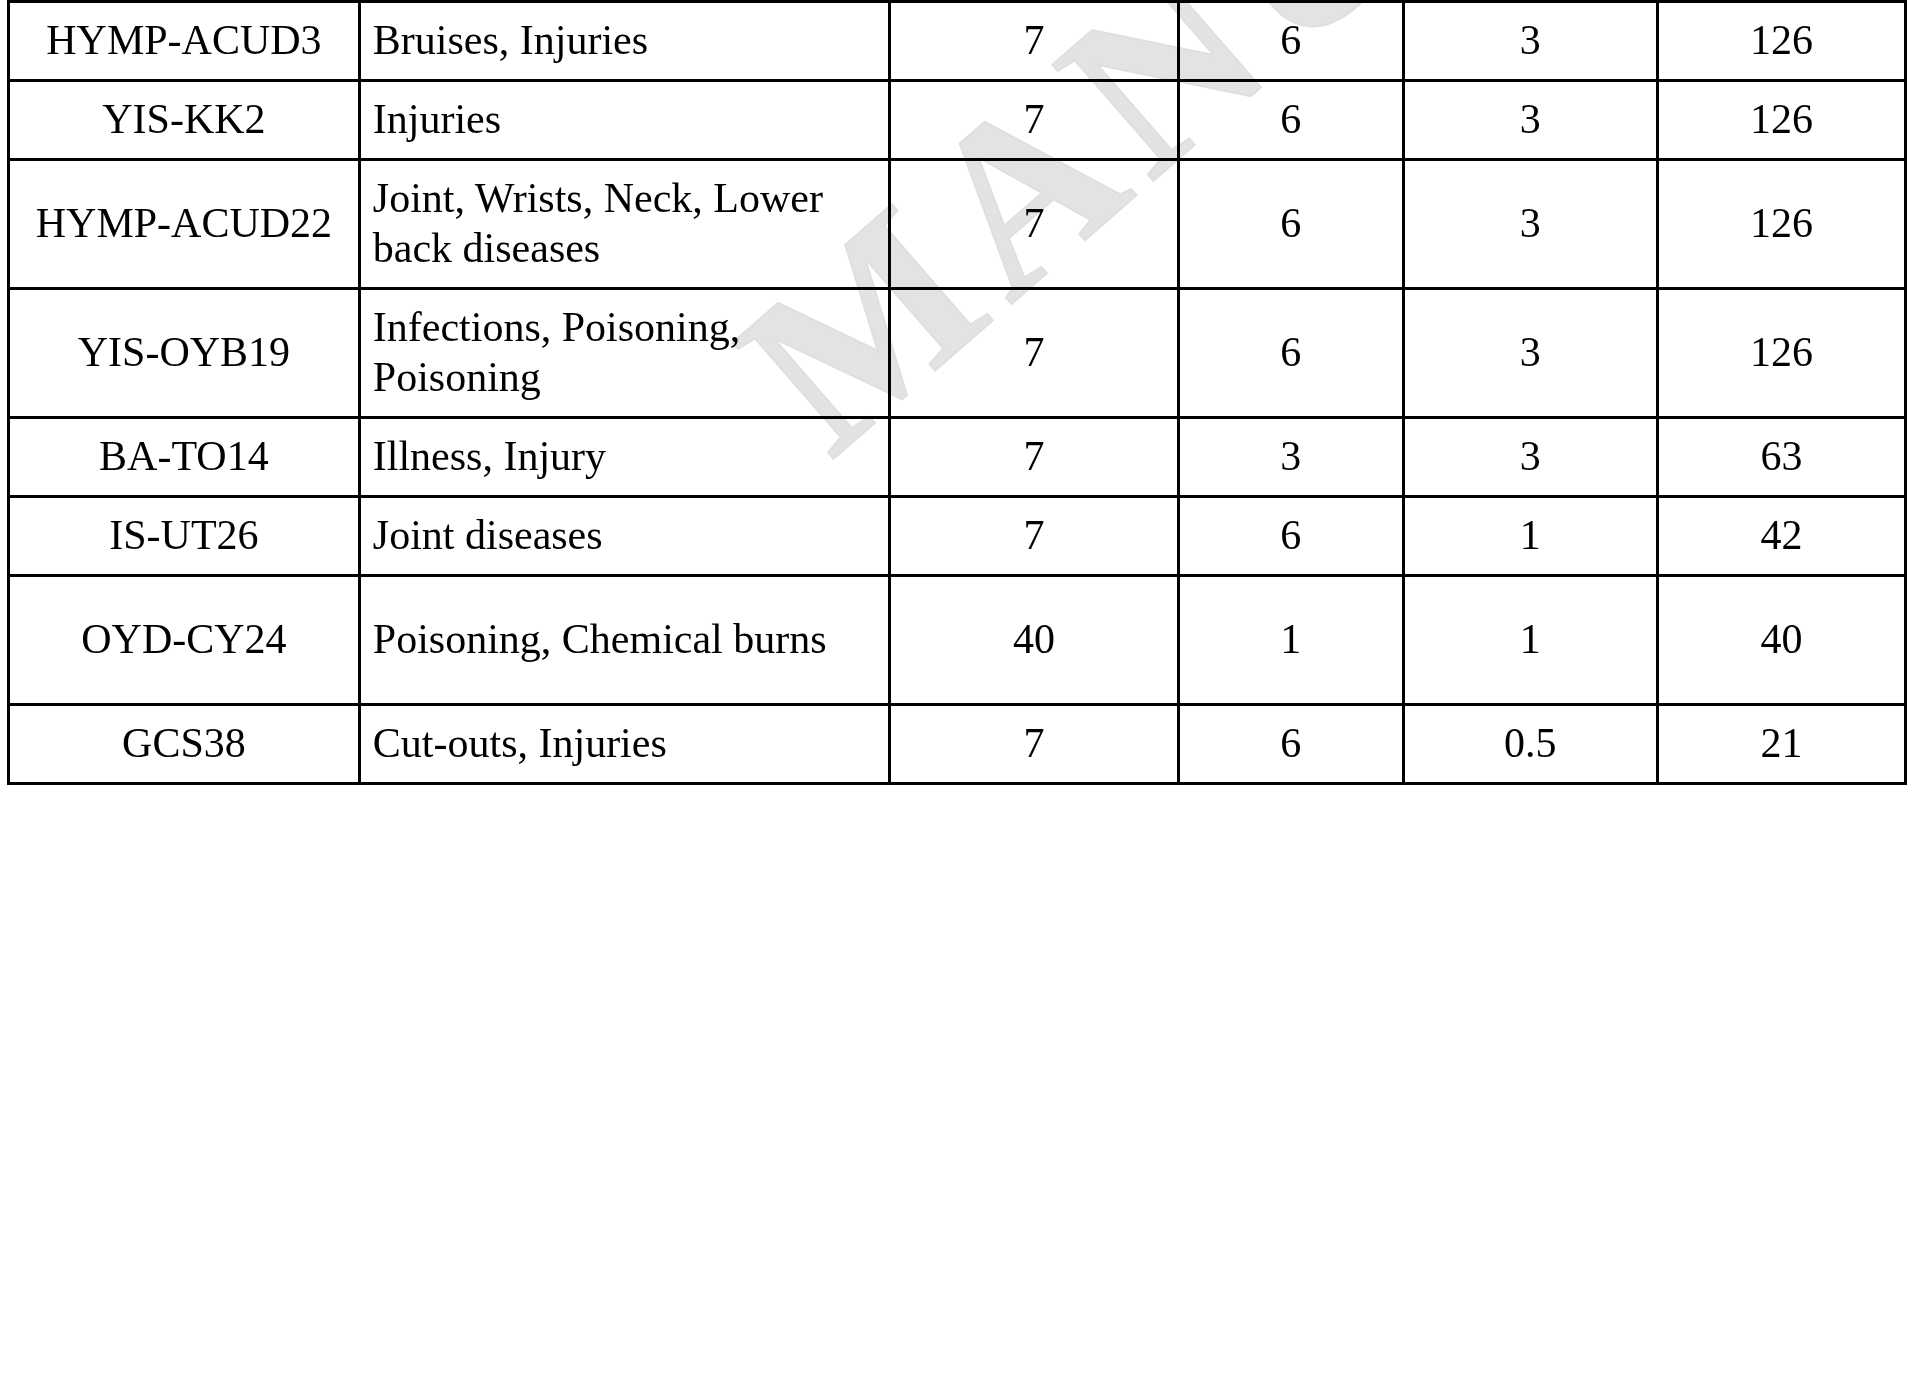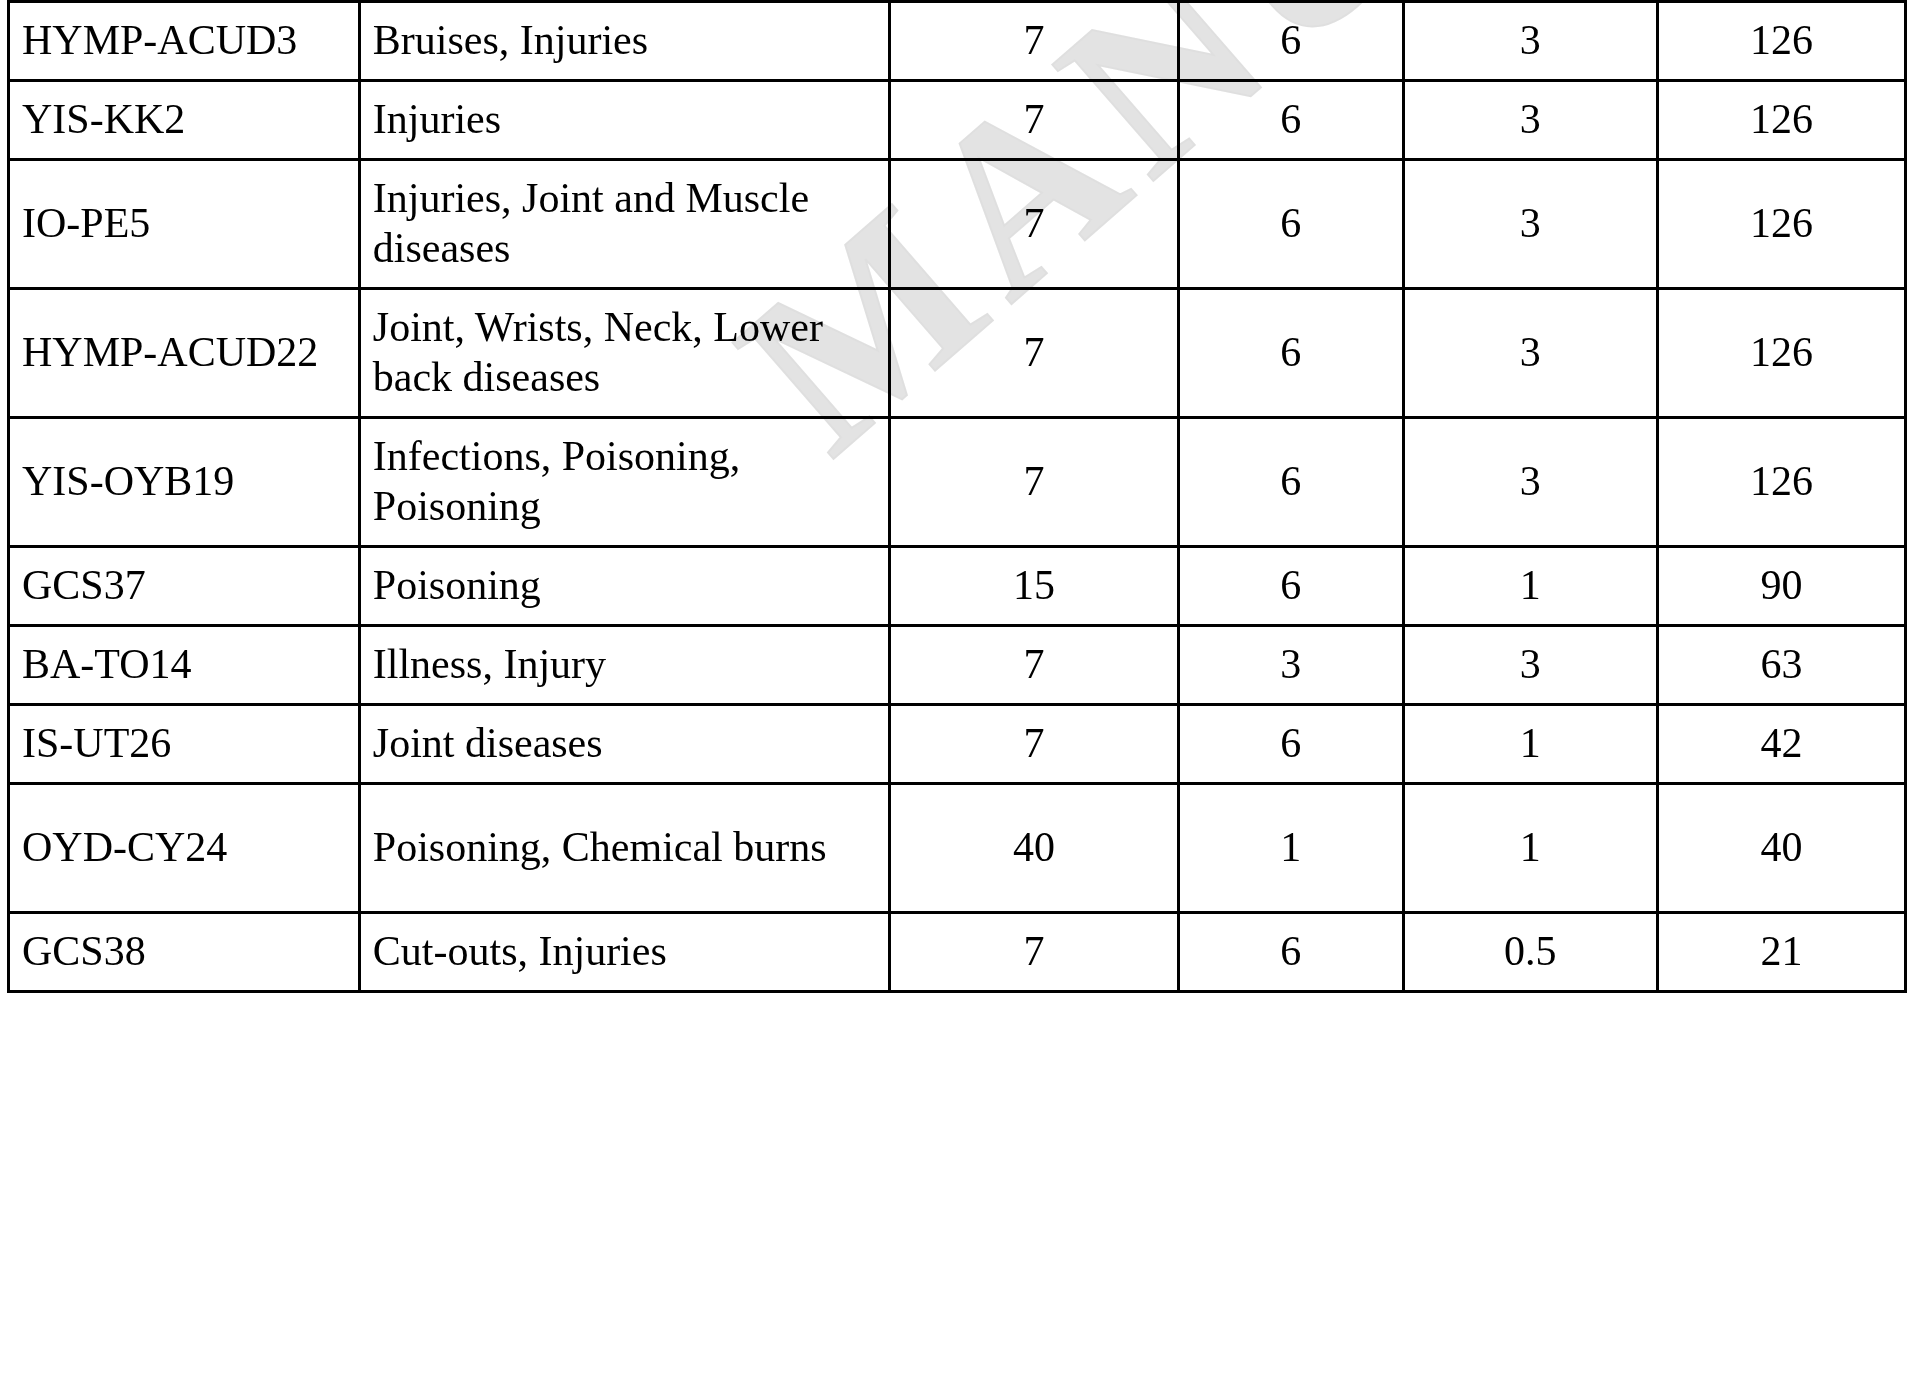--- a/index.html
+++ b/index.html
@@ -66,21 +66,21 @@
 
   table.risk-table td {
     border: 3px solid #000000;
     font-size: 42px;
     line-height: 1.20;
     padding: 8px 12px 10px 12px;
     vertical-align: middle;
     background: transparent;
   }
   td.cell-id {
-    text-align: left;
+    text-align: center;
     padding-left: 14px;
   }
   td.cell-desc {
     text-align: left;
     padding-left: 14px;
     padding-right: 6px;
   }
   td.cell-num {
     text-align: center;
     padding-left: 4px;
@@ -123,50 +123,34 @@
         </tr>
         <tr class="h-1">
           <td class="cell-id">YIS-KK2</td>
           <td class="cell-desc">Injuries</td>
           <td class="cell-num">7</td>
           <td class="cell-num">6</td>
           <td class="cell-num">3</td>
           <td class="cell-num">126</td>
         </tr>
         <tr class="h-2">
-          <td class="cell-id">IO-PE5</td>
-          <td class="cell-desc">Injuries, Joint and Muscle diseases</td>
-          <td class="cell-num">7</td>
-          <td class="cell-num">6</td>
-          <td class="cell-num">3</td>
-          <td class="cell-num">126</td>
-        </tr>
-        <tr class="h-2">
           <td class="cell-id">HYMP-ACUD22</td>
           <td class="cell-desc">Joint, Wrists, Neck, Lower back diseases</td>
           <td class="cell-num">7</td>
           <td class="cell-num">6</td>
           <td class="cell-num">3</td>
           <td class="cell-num">126</td>
         </tr>
         <tr class="h-2">
           <td class="cell-id">YIS-OYB19</td>
           <td class="cell-desc">Infections, Poisoning, Poisoning</td>
           <td class="cell-num">7</td>
           <td class="cell-num">6</td>
           <td class="cell-num">3</td>
           <td class="cell-num">126</td>
-        </tr>
-        <tr class="h-1">
-          <td class="cell-id">GCS37</td>
-          <td class="cell-desc">Poisoning</td>
-          <td class="cell-num">15</td>
-          <td class="cell-num">6</td>
-          <td class="cell-num">1</td>
-          <td class="cell-num">90</td>
         </tr>
         <tr class="h-1">
           <td class="cell-id">BA-TO14</td>
           <td class="cell-desc">Illness, Injury</td>
           <td class="cell-num">7</td>
           <td class="cell-num">3</td>
           <td class="cell-num">3</td>
           <td class="cell-num">63</td>
         </tr>
         <tr class="h-1">

